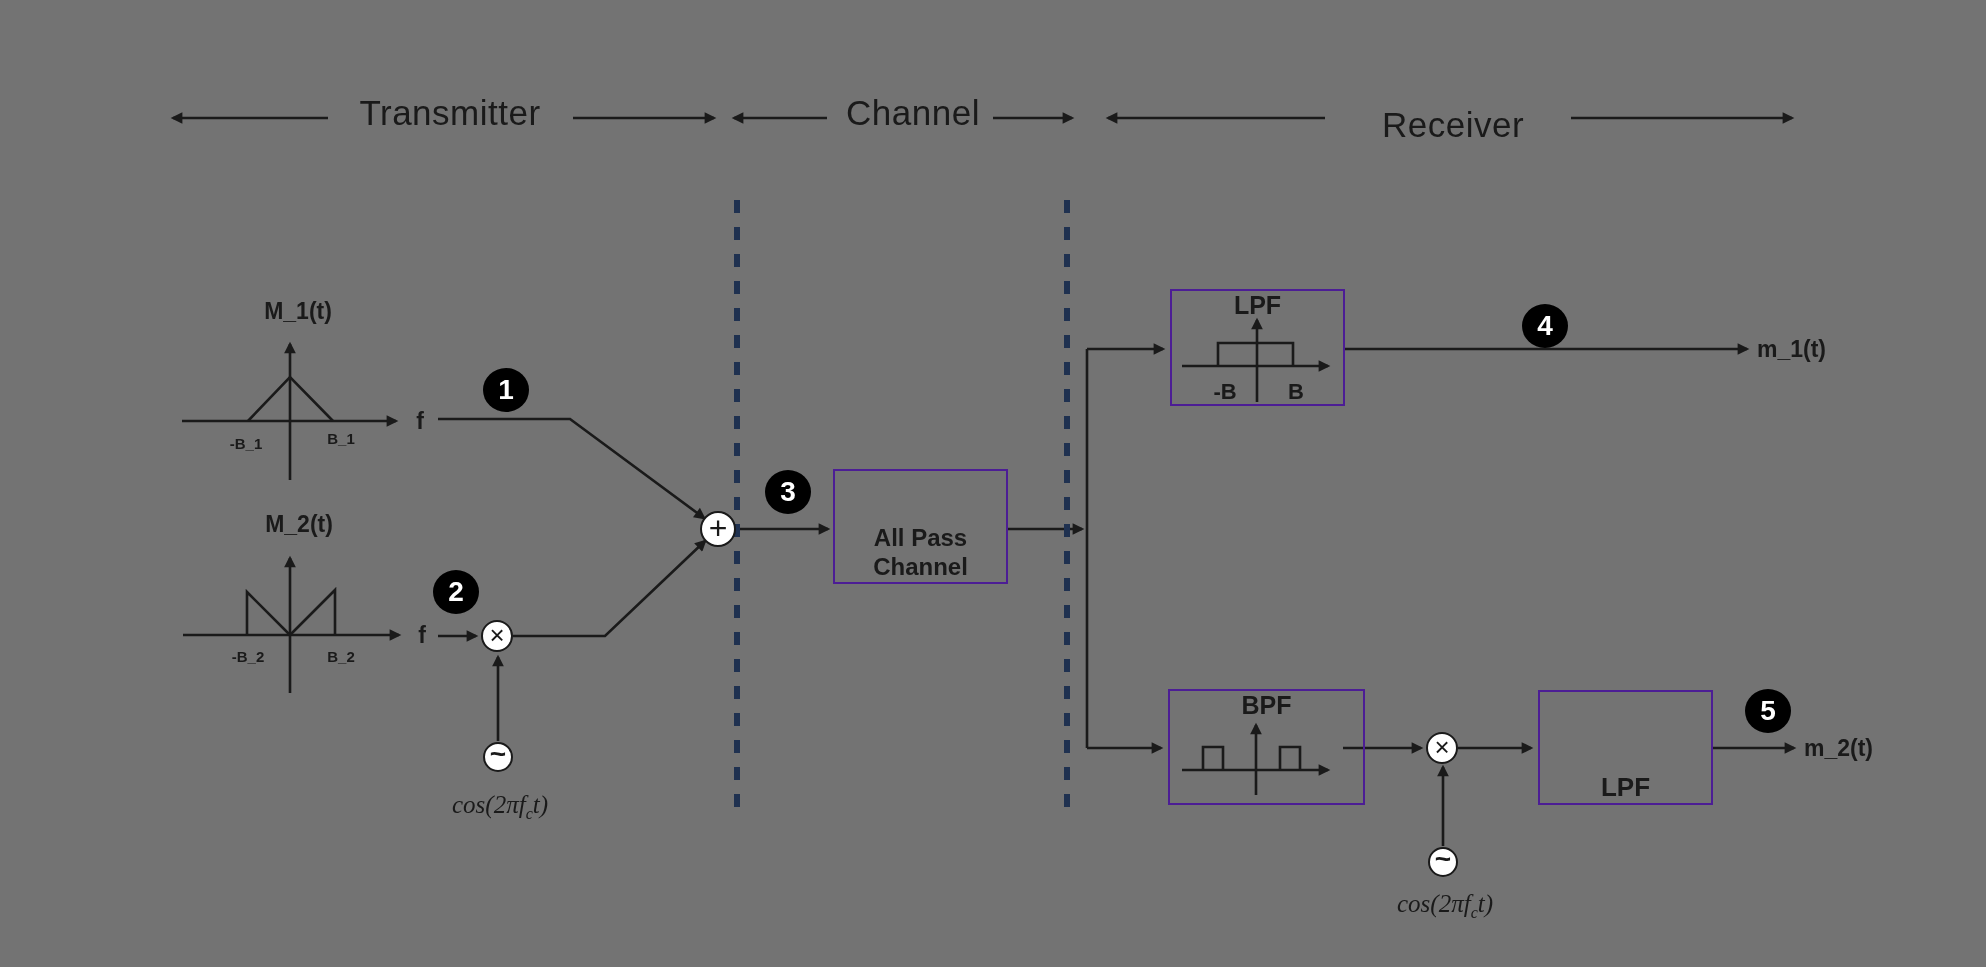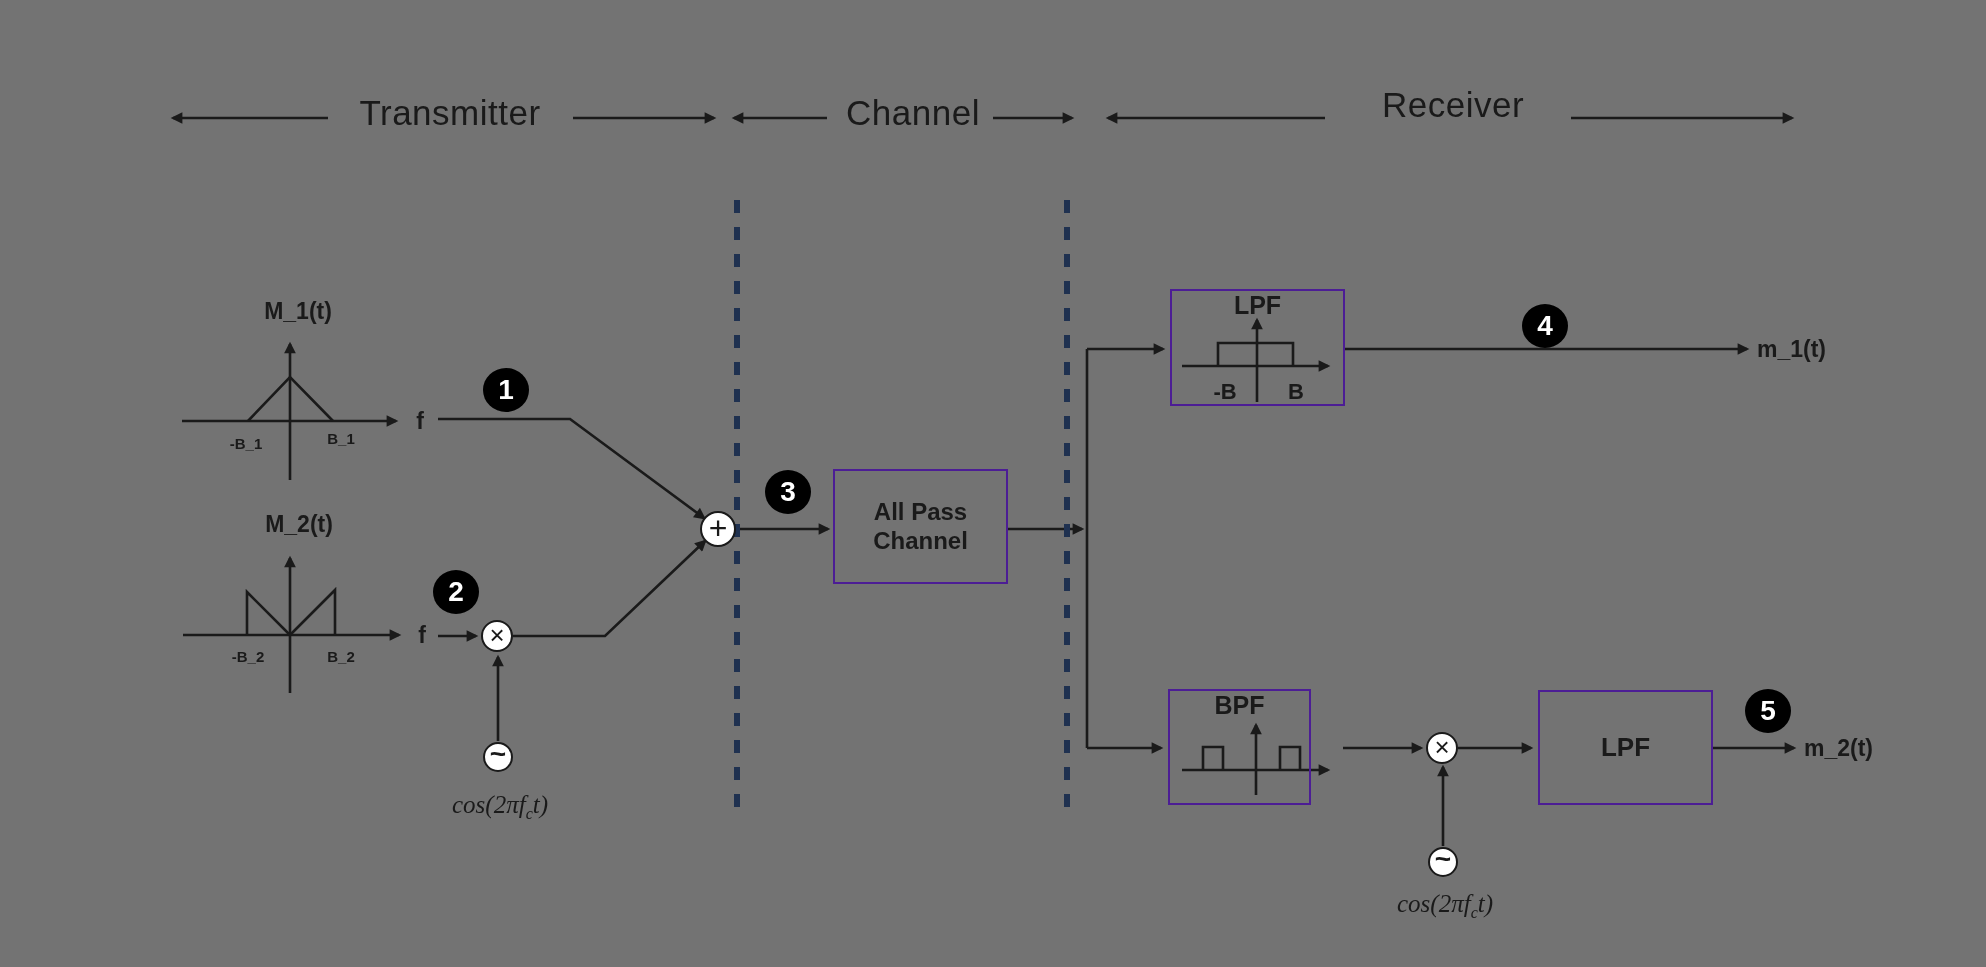--- a/index.html
+++ b/index.html
@@ -6,21 +6,21 @@
   .stage{position:relative;width:1986px;height:967px;background:#737373;
          font-family:"Liberation Sans",sans-serif;color:#1a1a1a;overflow:hidden}
   .layer{position:absolute;left:0;top:0}
   .lbl{position:absolute;transform:translate(-50%,-50%);white-space:nowrap;line-height:1}
   .hdr{font-size:35px;font-weight:400;letter-spacing:.5px}
   .blbl{font-weight:700;font-size:23px}
   .slbl{font-weight:700;font-size:15px}
   .out{position:absolute;transform:translate(0,-50%);white-space:nowrap;font-weight:700;font-size:23px;line-height:1}
   .box{position:absolute;border:2px solid #4c1d95;box-sizing:border-box;background:transparent}
   .box-title{position:absolute;top:1px;left:0;width:100%;text-align:center;font-weight:700;font-size:25px;line-height:1.1}
-  .box-center{display:flex;align-items:center;justify-content:center}
+  .box-center{display:flex;align-items:flex-end;justify-content:center}
   .allpass-label{font-weight:700;font-size:24px;text-align:center;line-height:1.2;width:116px}
   .lpf2-label{font-weight:700;font-size:26px}
   .inbox-lbl{position:absolute;transform:translate(-50%,-50%);font-weight:700;font-size:22px;line-height:1}
   .op{position:absolute;background:#ffffff;border:2.5px solid #1a1a1a;border-radius:50%;
       display:flex;align-items:center;justify-content:center;box-sizing:border-box;line-height:1}
   .op-sum{font-size:32px;font-weight:400;padding-bottom:3px}
   .op-mul{font-size:26px;font-weight:400;padding-bottom:2px}
   .op-osc{font-size:28px;font-weight:700;padding-bottom:6px}
   .badge{position:absolute;width:46px;height:44px;background:#000000;border-radius:50%;color:#ffffff;
          display:flex;align-items:center;justify-content:center;font-weight:700;font-size:28px;line-height:1}
@@ -101,21 +101,21 @@
     </g>
 
     <g>
       <path class="sep" d="M737,200 V820"></path>
       <path class="sep" d="M1067,200 V820"></path>
     </g>
   </svg>
 
   <span class="lbl hdr" style="left:450px;top:112px">Transmitter</span>
   <span class="lbl hdr" style="left:913px;top:112px">Channel</span>
-  <span class="lbl hdr" style="left:1453px;top:104px">Receiver</span>
+  <span class="lbl hdr" style="left:1453px;top:124px">Receiver</span>
 
   <span class="lbl blbl" style="left:298px;top:311px">M_1(t)</span>
   <span class="lbl slbl" style="left:246px;top:443px">-B_1</span>
   <span class="lbl slbl" style="left:341px;top:438px">B_1</span>
   <span class="lbl blbl" style="left:420px;top:421px">f</span>
 
   <span class="lbl blbl" style="left:299px;top:524px">M_2(t)</span>
   <span class="lbl slbl" style="left:248px;top:656px">-B_2</span>
   <span class="lbl slbl" style="left:341px;top:656px">B_2</span>
   <span class="lbl blbl" style="left:422px;top:635px">f</span>
@@ -138,21 +138,21 @@
   <div class="box box-center" style="left:833px;top:469px;width:175px;height:115px">
     <span class="allpass-label">All Pass Channel</span>
   </div>
 
   <div class="box" style="left:1170px;top:289px;width:175px;height:117px">
     <span class="box-title">LPF</span>
     <span class="inbox-lbl" style="left:53px;top:101px">-B</span>
     <span class="inbox-lbl" style="left:124px;top:101px">B</span>
   </div>
 
-  <div class="box" style="left:1168px;top:689px;width:143px;height:116px">
+  <div class="box" style="left:1168px;top:689px;width:197px;height:116px">
     <span class="box-title">BPF</span>
   </div>
 
   <div class="box box-center" style="left:1538px;top:690px;width:175px;height:115px">
     <span class="lpf2-label">LPF</span>
   </div>
 
   <span class="out" style="left:1757px;top:349px">m_1(t)</span>
   <span class="out" style="left:1804px;top:748px">m_2(t)</span>
 

